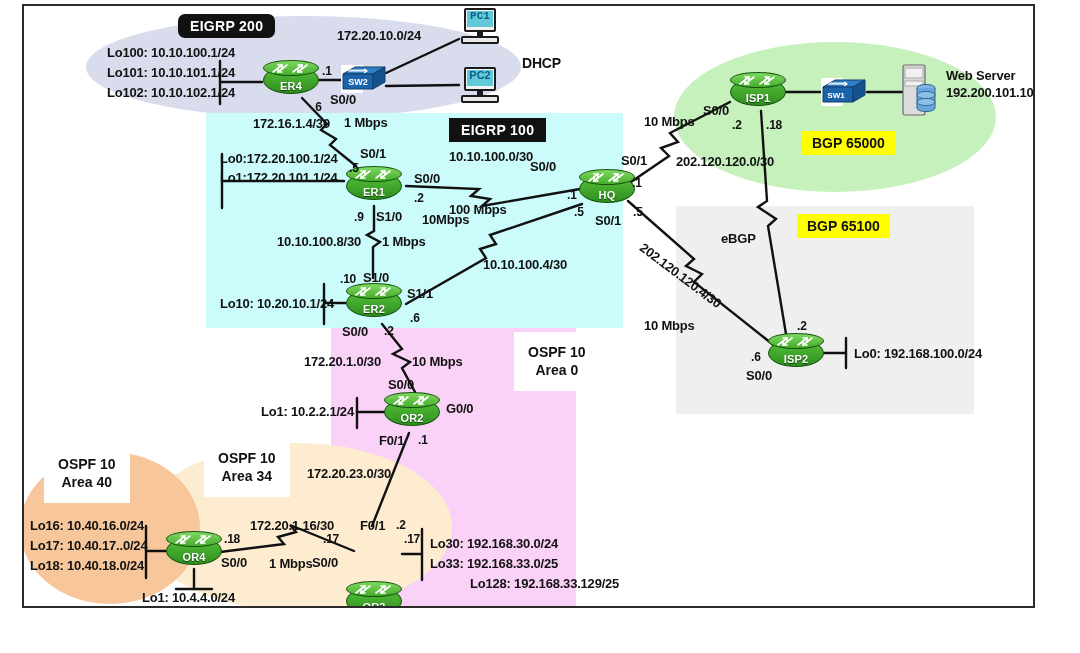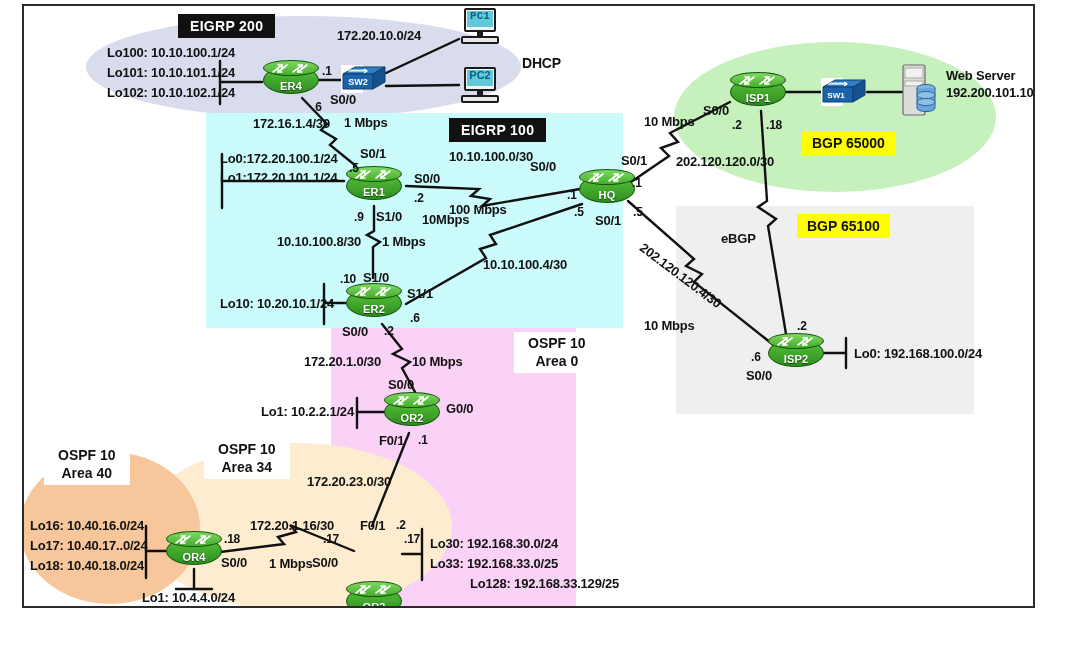--- a/index.html
+++ b/index.html
@@ -45,21 +45,21 @@
 
   
   .lb{position:absolute;font-family:"Liberation Sans",sans-serif;font-weight:bold;color:#111111;
       white-space:nowrap;line-height:1.18;letter-spacing:-0.2px;} .s12{font-size:12px;} .s13{font-size:13px;}
   .s14{font-size:14px;}
   .tag-black{position:absolute;background:#111111;color:#ffffff;font-weight:bold;
       padding:4px 12px;font-size:14px;letter-spacing:.3px;white-space:nowrap;}
   .tag-yellow{position:absolute;background:#ffff00;color:#111111;font-weight:bold;
       padding:4px 10px;font-size:14px;white-space:nowrap;}
   .tag-white{position:absolute;background:#ffffff;color:#111111;font-weight:bold;
-      padding:3px 14px;font-size:14px;text-align:center;line-height:1.25;white-space:nowrap;}
+      padding:12px 14px;font-size:14px;text-align:center;line-height:1.25;white-space:nowrap;}
 </style>
 </head>
 <body>
 
 <div id="page">
   <div id="frame">
 
     <div class="zone ellipse" style="left:62px;top:10px;width:435px;height:102px;background:#d9dcec;"></div>
 
     <div class="zone rect" style="left:182px;top:107px;width:417px;height:215px;background:#ccfbfb;"></div>
@@ -125,21 +125,21 @@
         <line x1="122" y1="520" x2="122" y2="572"></line>
 
         <line x1="170" y1="563" x2="170" y2="583"></line>
         <line x1="152" y1="583" x2="188" y2="583"></line>
 
         <line x1="378" y1="548" x2="398" y2="548"></line>
         <line x1="398" y1="523" x2="398" y2="574"></line>
       </g>
     </svg>
 
-    <div class="tag-black" style="left:154px;top:8px;">EIGRP 200</div>
+    <div class="tag-black" style="left:154px;top:8px;border-radius:7px;">EIGRP 200</div>
     <div class="tag-black" style="left:425px;top:112px;">EIGRP 100</div>
     <div class="tag-yellow" style="left:778px;top:125px;">BGP 65000</div>
     <div class="tag-yellow" style="left:773px;top:208px;">BGP 65100</div>
 
     <div class="tag-white" style="left:490px;top:326px;">
       <div>OSPF 10</div>
       <div>Area 0</div>
     </div>
     <div class="tag-white" style="left:180px;top:432px;">
       <div>OSPF 10</div>
@@ -433,21 +433,21 @@
     <div class="lb s13" style="left:830px;top:340px;">Lo0: 192.168.100.0/24</div>
 
     <div class="lb s13" style="left:280px;top:348px;">172.20.1.0/30</div>
     <div class="lb s13" style="left:388px;top:348px;">10 Mbps</div>
 
     <div class="lb s13" style="left:364px;top:371px;">S0/0</div>
     <div class="lb s13" style="left:237px;top:398px;">Lo1: 10.2.2.1/24</div>
     <div class="lb s13" style="left:422px;top:395px;">G0/0</div>
     <div class="lb s13" style="left:355px;top:427px;">F0/1</div>
     <div class="lb s12" style="left:394px;top:427px;">.1</div>
-    <div class="lb s13" style="left:283px;top:460px;margin-top:8px;">172.20.23.0/30</div>
+    <div class="lb s13" style="left:283px;top:460px;">172.20.23.0/30</div>
 
     <div class="lb s13" style="left:336px;top:512px;">F0/1</div>
     <div class="lb s12" style="left:372px;top:512px;">.2</div>
     <div class="lb s12" style="left:299px;top:526px;">.17</div>
     <div class="lb s13" style="left:288px;top:549px;">S0/0</div>
     <div class="lb s12" style="left:380px;top:526px;">.17</div>
     <div class="lb s13" style="left:406px;top:530px;">Lo30: 192.168.30.0/24</div>
     <div class="lb s13" style="left:406px;top:550px;">Lo33: 192.168.33.0/25</div>
     <div class="lb s13" style="left:406px;top:570px;padding-left:40px;">Lo128: 192.168.33.129/25</div>
 

